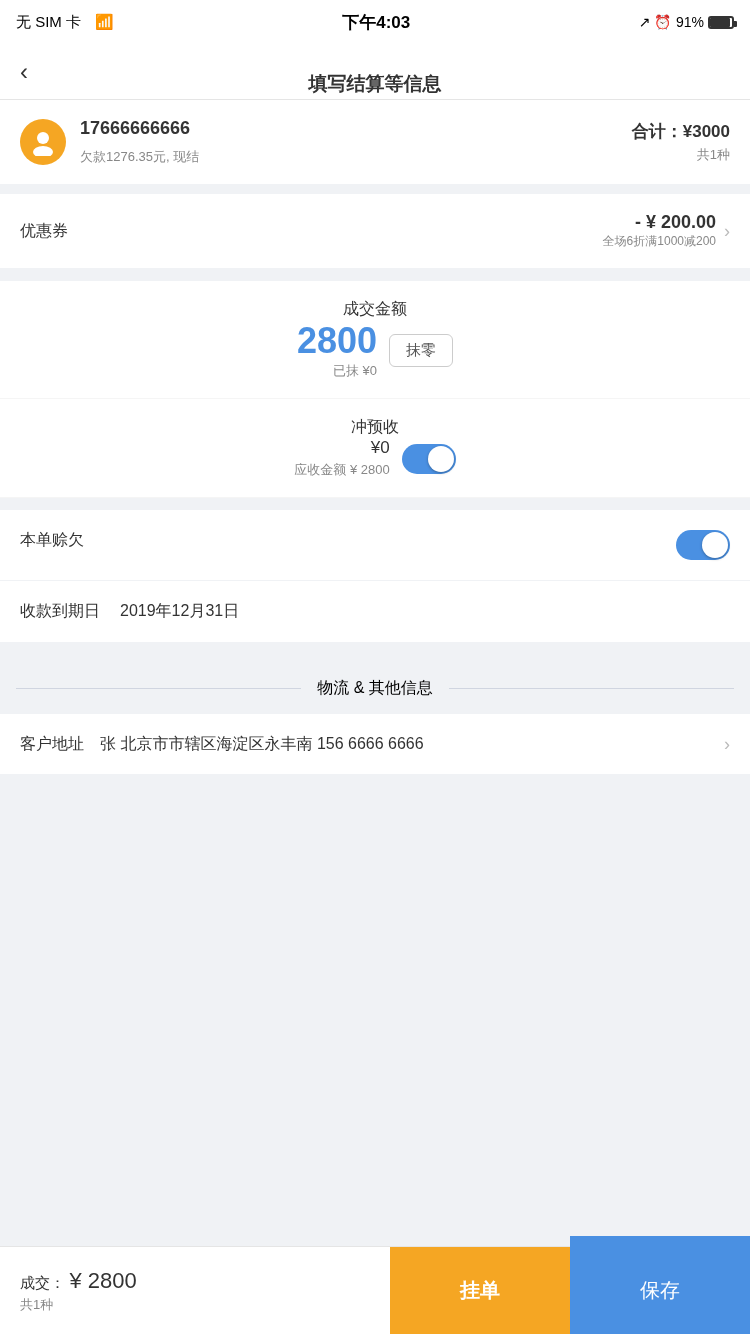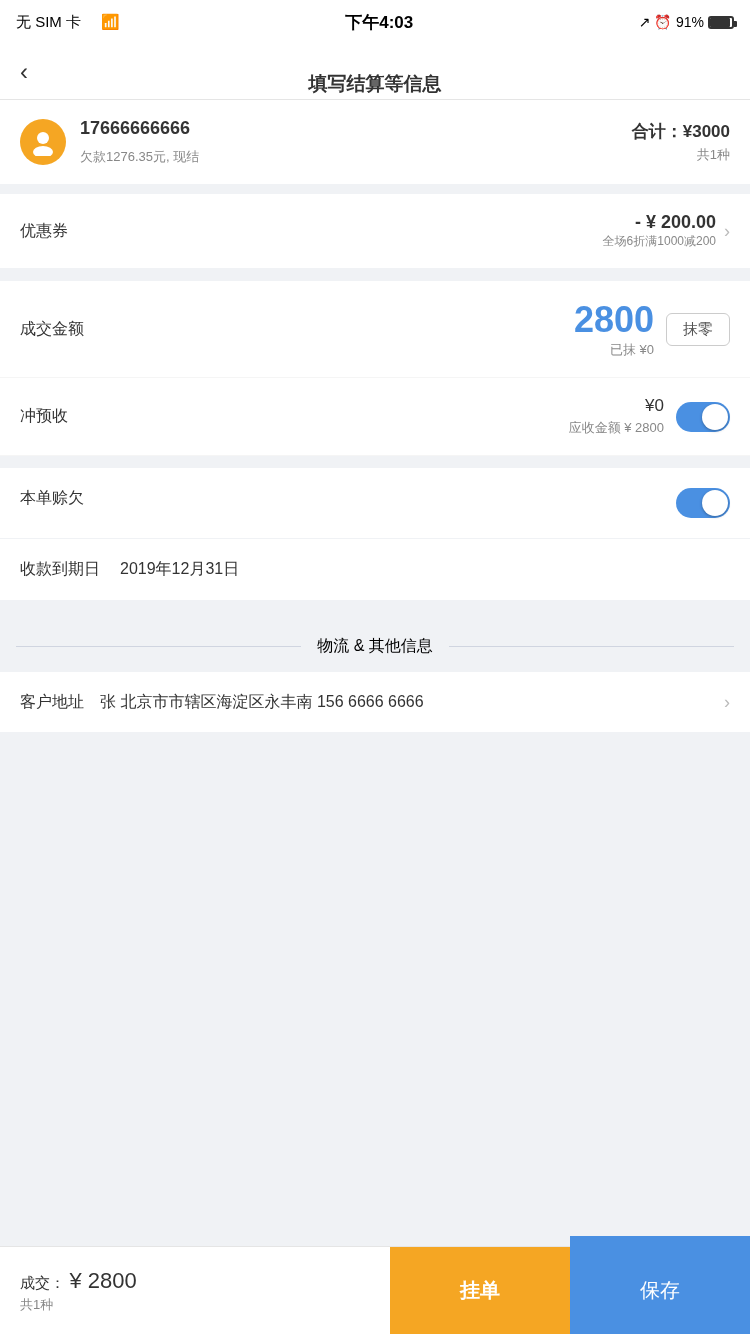--- a/index.html
+++ b/index.html
@@ -17,21 +17,21 @@
     .status-bar {
       background: #fff;
       height: 44px;
       display: flex;
       align-items: center;
       justify-content: space-between;
       padding: 0 16px;
       font-size: 15px;
       font-weight: 500;
     }
-    .status-left { display: flex; align-items: center; gap: 20px; }
+    .status-left { display: flex; align-items: center; gap: 14px; }
     .status-center { font-size: 17px; font-weight: 600; }
     .status-right { display: flex; align-items: center; gap: 4px; font-size: 14px; }
     .battery {
       width: 26px; height: 13px; border: 2px solid #333; border-radius: 3px;
       position: relative; display: inline-flex; align-items: center;
     }
     .battery::after {
       content: ''; position: absolute; right: -5px; top: 3px;
       width: 3px; height: 6px; background: #333; border-radius: 0 1px 1px 0;
     }
@@ -302,32 +302,32 @@
       <div class="coupon-col">
         <div class="coupon-discount">- ¥ 200.00</div>
         <div class="coupon-desc">全场6折满1000减200</div>
       </div>
       <span class="chevron">›</span>
     </div>
   </div>
 
   <div class="divider-bg"></div>
 
-  <div class="section-row" style="background:#fff;">
+  <div class="section-row" style="background:#fff;flex-direction:column;">
     <span class="row-label">成交金额</span>
     <div class="row-right">
       <div style="text-align:right;">
         <div class="deal-amount">2800</div>
         <div class="already-zero">已抹  ¥0</div>
       </div>
       <button class="round-btn">抹零</button>
     </div>
   </div>
 
-  <div class="section-row" style="background:#fff;">
+  <div class="section-row" style="background:#fff;flex-direction:column;">
     <span class="row-label">冲预收</span>
     <div class="row-right">
       <div class="prepay-right">
         <div class="prepay-amount">¥0</div>
         <div class="prepay-desc">应收金额 ¥ 2800</div>
       </div>
       <div class="toggle">
         <div class="toggle-knob"></div>
       </div>
     </div>

